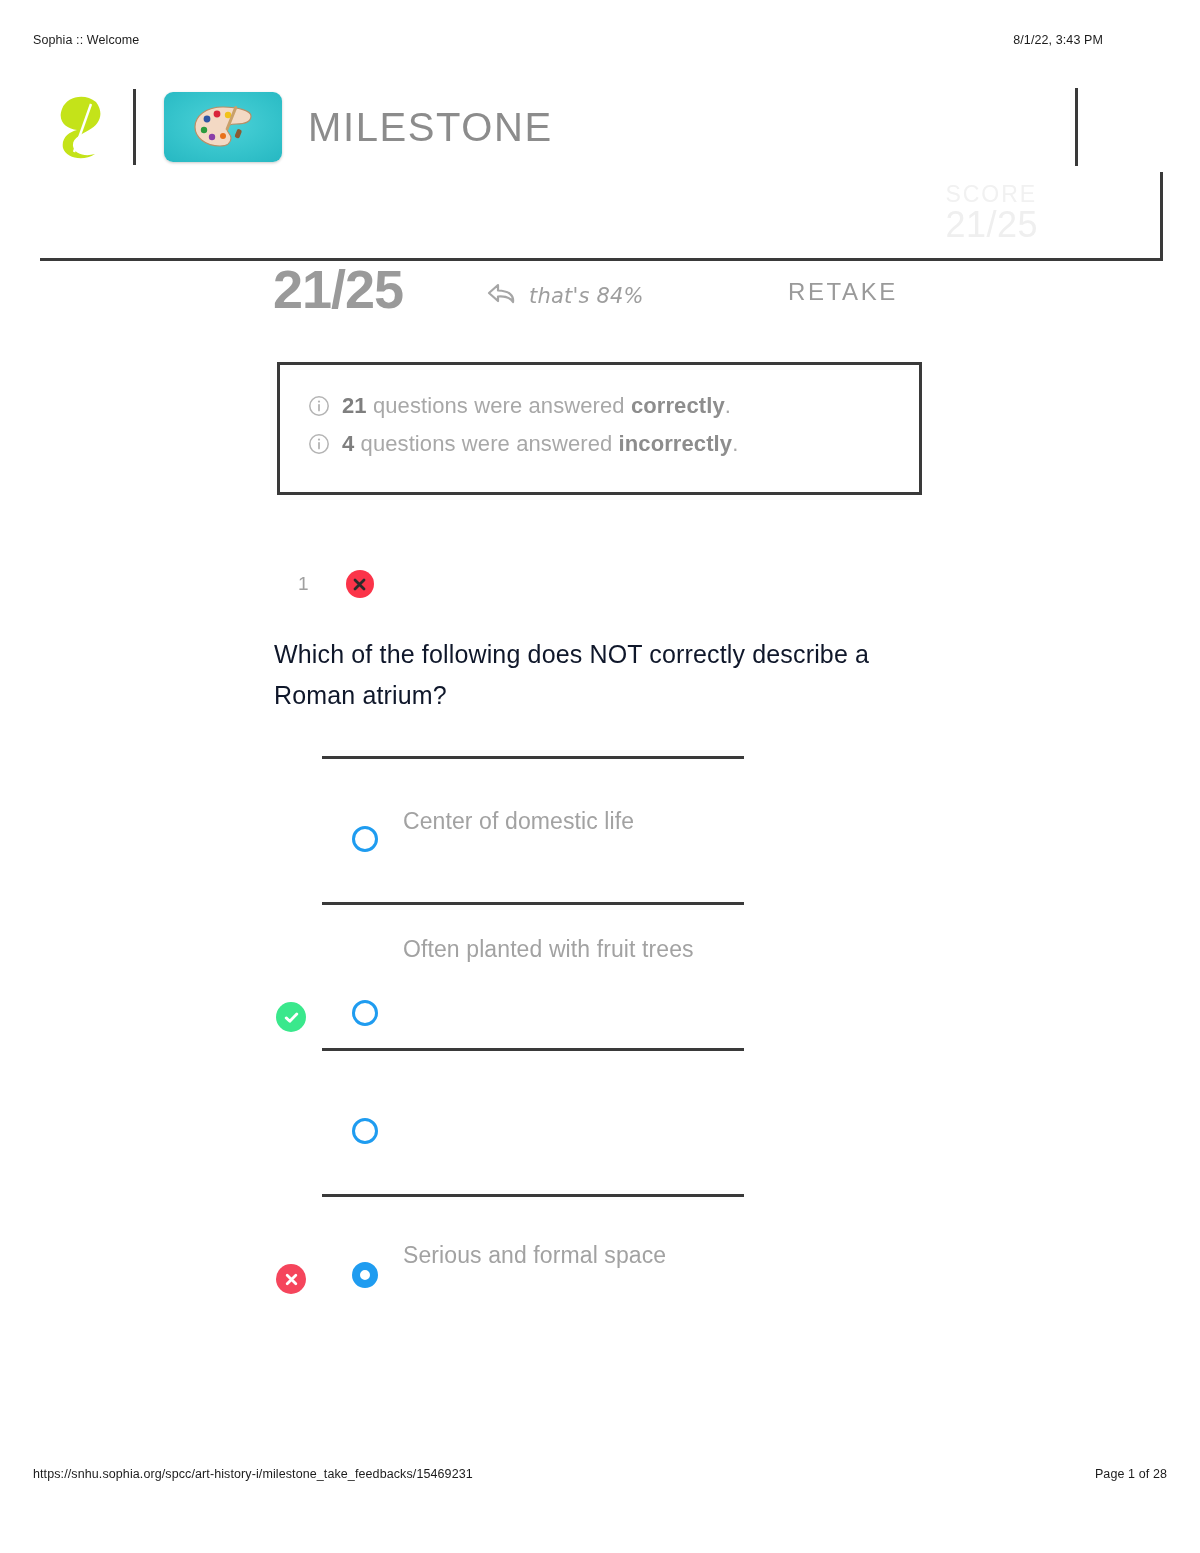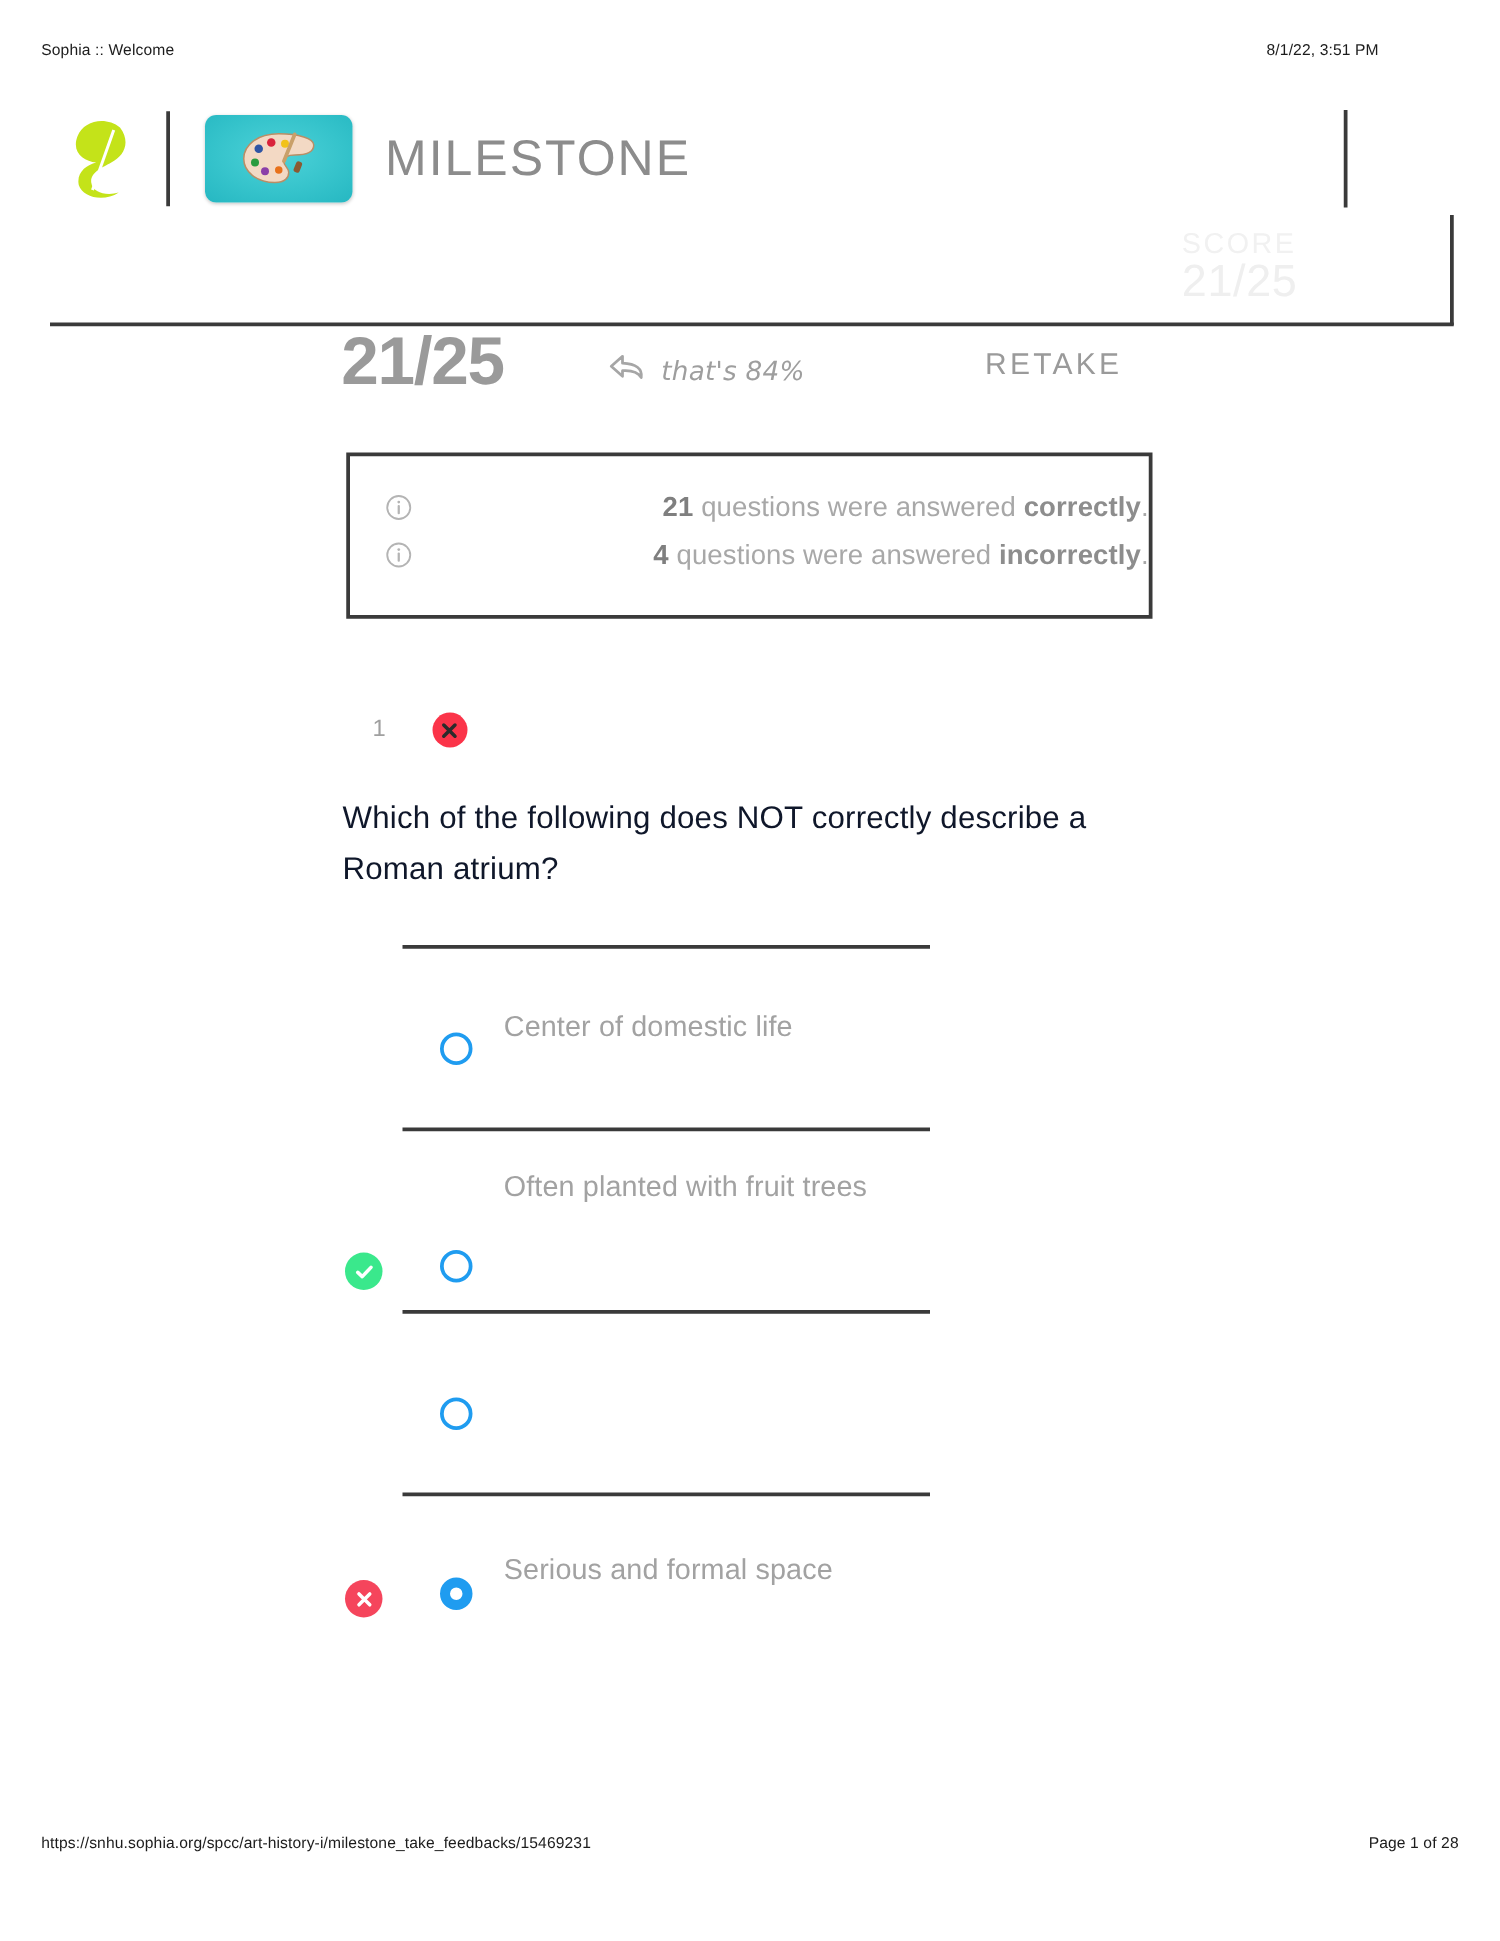--- a/index.html
+++ b/index.html
@@ -186,26 +186,25 @@
     width: 645px;
     height: 133px;
     border: 3px solid #3a3a3a;
     box-sizing: border-box;
     background: #fff;
     padding: 28px 0 0 28px;
   }
   .info-line {
     display: flex;
     align-items: center;
-    gap: 24px;
+    gap: 12px;
     margin-bottom: 12px;
     font-size: 22px;
     color: #a8a8a8;
     letter-spacing: .1px;
-    justify-content: space-between;
   }
   .info-line b {
     color: #8d8d8d;
     font-weight: 700;
   }
   .info-line .num { color: #7f7f7f; font-weight: 700; }
   .i-icon {
     width: 22px; height: 22px;
     flex: none;
     display: block;
@@ -334,21 +333,21 @@
     letter-spacing: .1px;
   }
 </style>
 </head>
 <body>
 
 <div class="page">
 
   <div class="print-header">
     <span class="ph-title">Sophia :: Welcome</span>
-    <span class="ph-date">8/1/22, 3:51 PM</span>
+    <span class="ph-date">8/1/22, 3:43 PM</span>
   </div>
 
   <div class="brand-row">
     <span class="sophia-logo">
       <svg viewBox="0 0 54 66" width="54" height="66" aria-hidden="true">
         <path d="M41 8 C30 -1 12 2 7 15 C2 28 12 35 22 36 C14 38 6 44 8 54 C11 64 28 68 40 60 C30 63 19 60 18 52 C17 44 27 40 34 36 C44 31 50 20 41 8 Z" fill="#c4e319"></path>
         <path d="M36 10 L19 58" stroke="#ffffff" stroke-width="2.4" fill="none"></path>
       </svg>
     </span>
 

